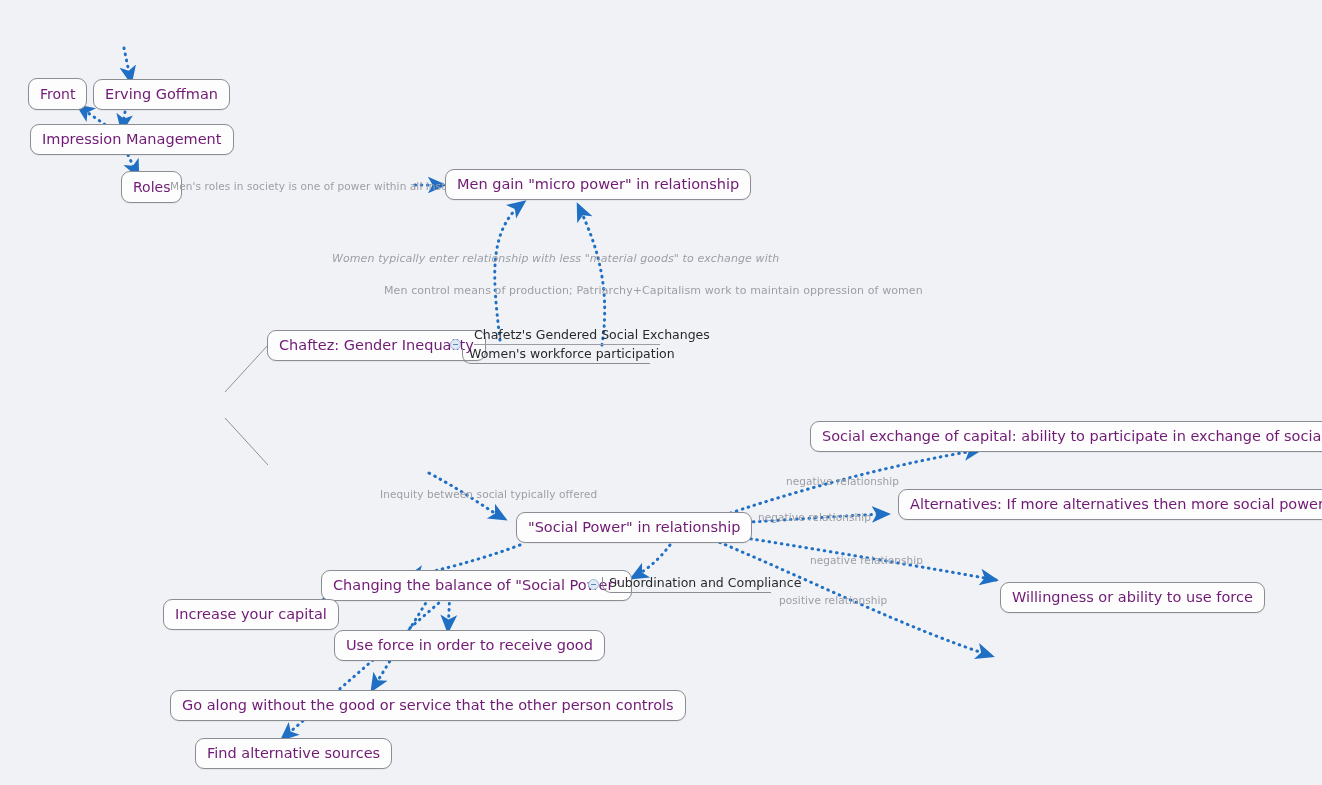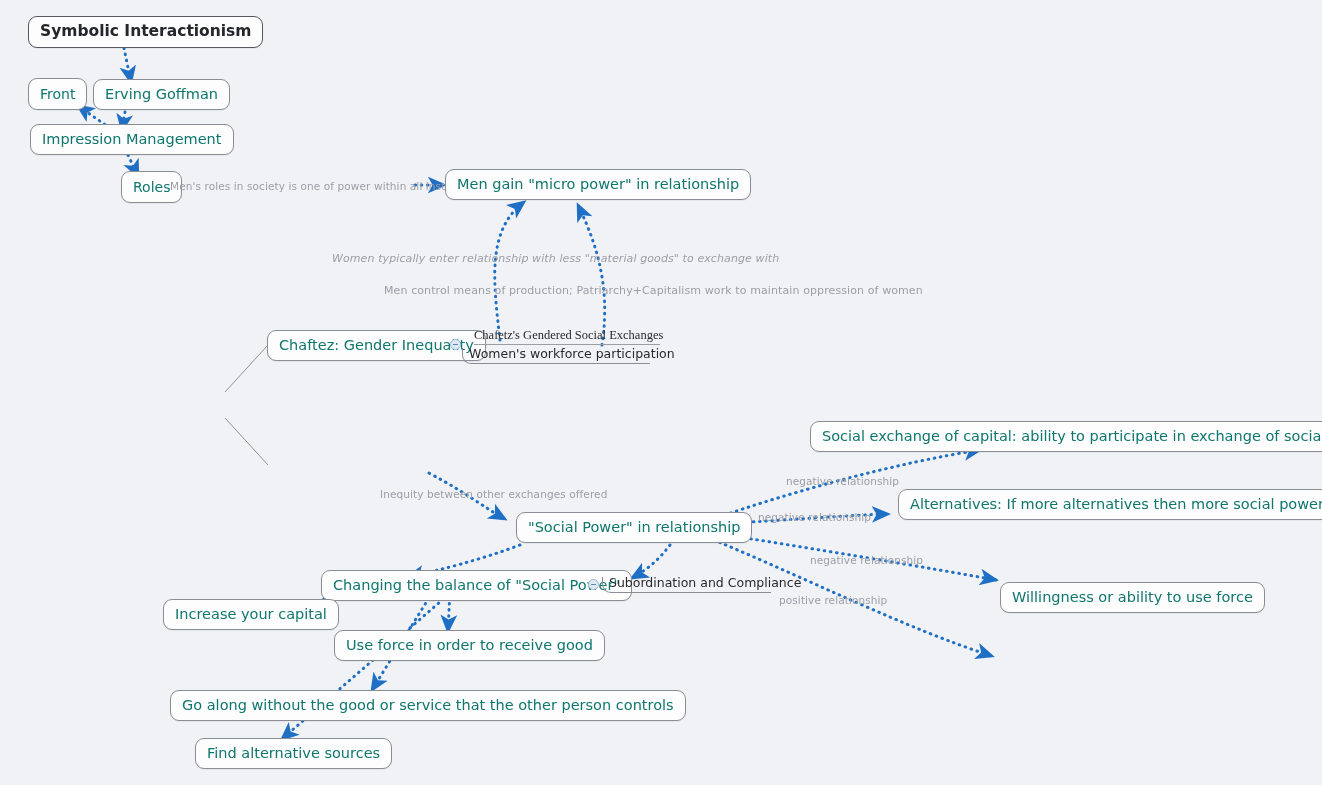--- a/index.html
+++ b/index.html
@@ -25,21 +25,21 @@
     width: 1322px;
     height: 785px;
     pointer-events: none;
   }
   .node {
     position: absolute;
     box-sizing: border-box;
     background: #fdfdfd;
     border: 1px solid #8a8d94;
     border-radius: 9px;
-    color: #0f766e;
+    color: #701a75;
     font-size: 14.5px;
     line-height: 1;
     display: flex;
     align-items: center;
     padding: 0 11px;
     white-space: nowrap;
     box-shadow: 0 1px 1px rgba(0,0,0,0.05);
   }
   .node.root {
     background: linear-gradient(to bottom, #d7eafc 0%, #c2e0fb 45%, #9ecff5 100%);
@@ -139,23 +139,20 @@
       <path d="M714,540 C810,580 910,630 992,656"></path>
       <path d="M670,545 C660,558 650,568 632,578"></path>
       <path d="M520,545 C480,560 440,570 408,577"></path>
       <path d="M371,591 L316,605"></path>
       <path d="M450,591 L448,631"></path>
       <path d="M432,593 L372,690"></path>
       <path d="M448,595 L282,739"></path>
     </g>
   </svg>
 
-  <div class="node title" style="left:28px; top:16px; height:32px;">
-    <span>Symbolic Interactionism</span>
-  </div>
 
   <div class="node plain" style="left:28px; top:78px; height:32px;">
     <span>Front</span>
   </div>
 
   <div class="node" style="left:81px; top:79px; height:31px;margin-left:12px;">
     <span>Erving Goffman</span>
   </div>
 
   <div class="node" style="left:30px; top:124px; height:31px;">
@@ -175,27 +172,27 @@
   <div class="edge-label big" style="left:332px; top:253px;font-style:italic;">Women typically enter relationship with less "material goods" to exchange with</div>
 
   <div class="edge-label big" style="left:384px; top:285px;">Men control means of production; Patriarchy+Capitalism work to maintain oppression of women</div>
 
   <div class="node" style="left:267px; top:330px; height:31px;">
     <span>Chaftez: Gender Inequality</span>
   </div>
 
   <div class="toggle" style="left:450px; top:339px;"></div>
 
-  <div class="leaf" style="left:474px; top:329px; width:186px;font-family:Liberation Serif, serif;">Chafetz's Gendered Social Exchanges</div>
+  <div class="leaf" style="left:474px; top:329px; width:186px;">Chafetz's Gendered Social Exchanges</div>
 
   <div class="leaf boxed" style="left:462px; top:348px; width:175px;">Women's workforce participation</div>
 
 
 
-  <div class="edge-label" style="left:380px; top:489px;">Inequity between other exchanges offered</div>
+  <div class="edge-label" style="left:380px; top:489px;">Inequity between social typically offered</div>
 
   <div class="node" style="left:810px; top:421px; height:31px;">
     <span>Social exchange of capital: ability to participate in exchange of social goods</span>
   </div>
 
   <div class="edge-label" style="left:786px; top:476px;">negative relationship</div>
 
   <div class="node" style="left:898px; top:489px; height:31px;">
     <span>Alternatives: If more alternatives then more social power</span>
   </div>

